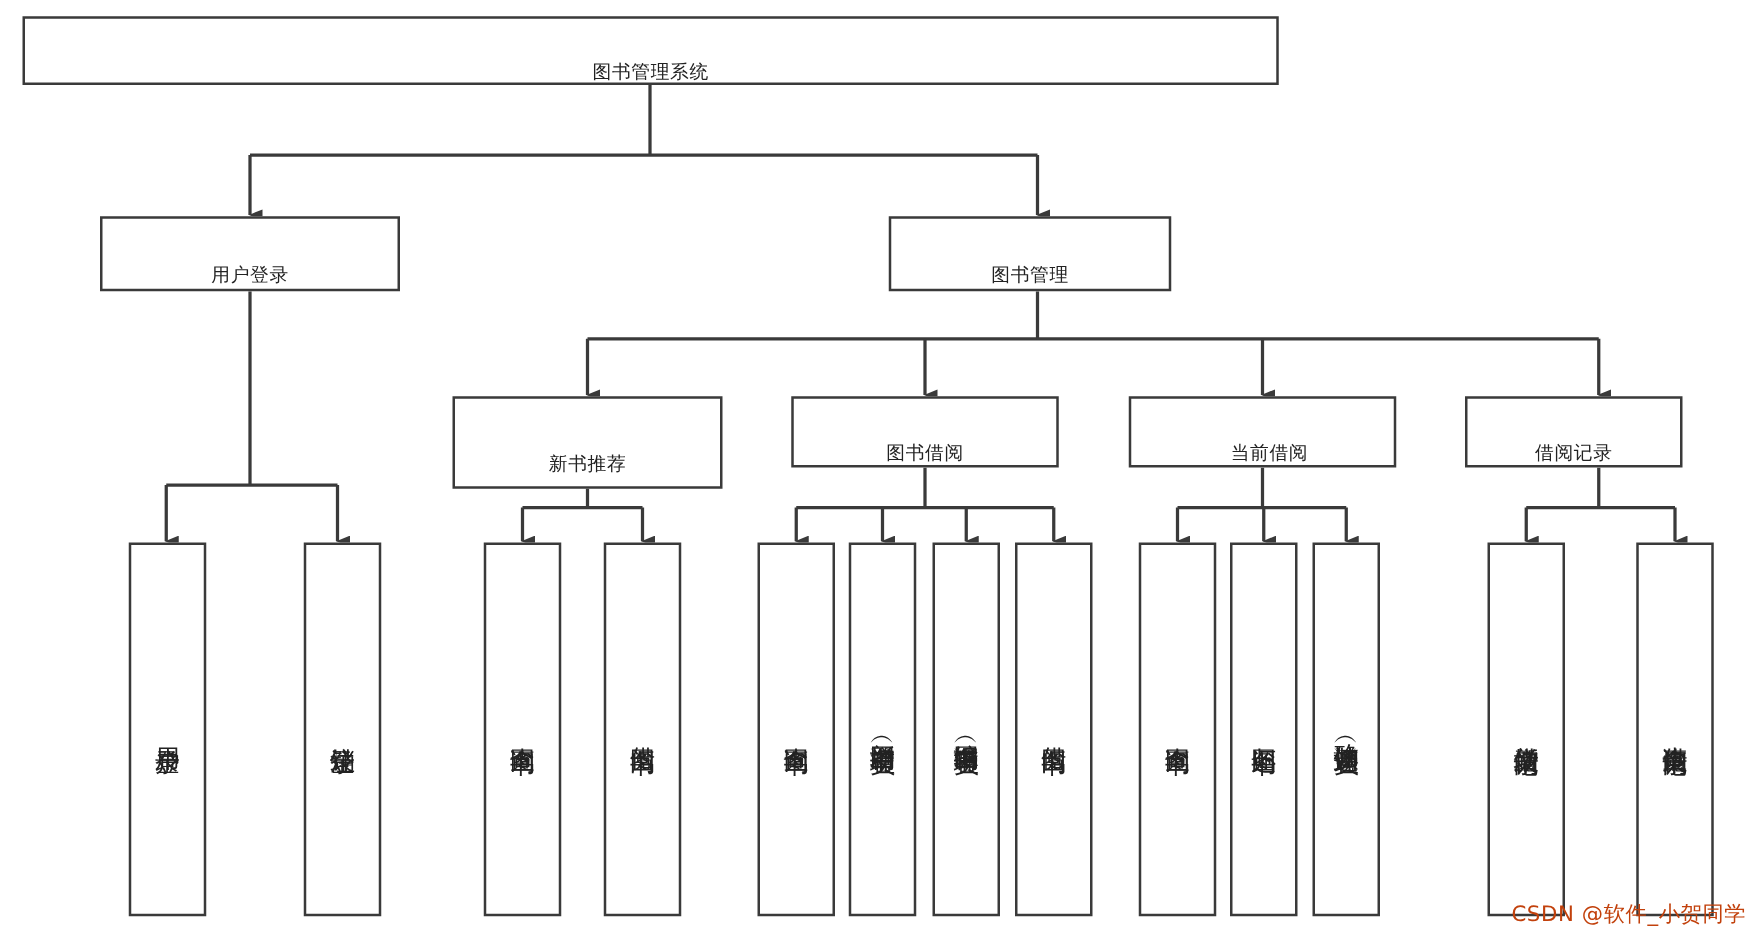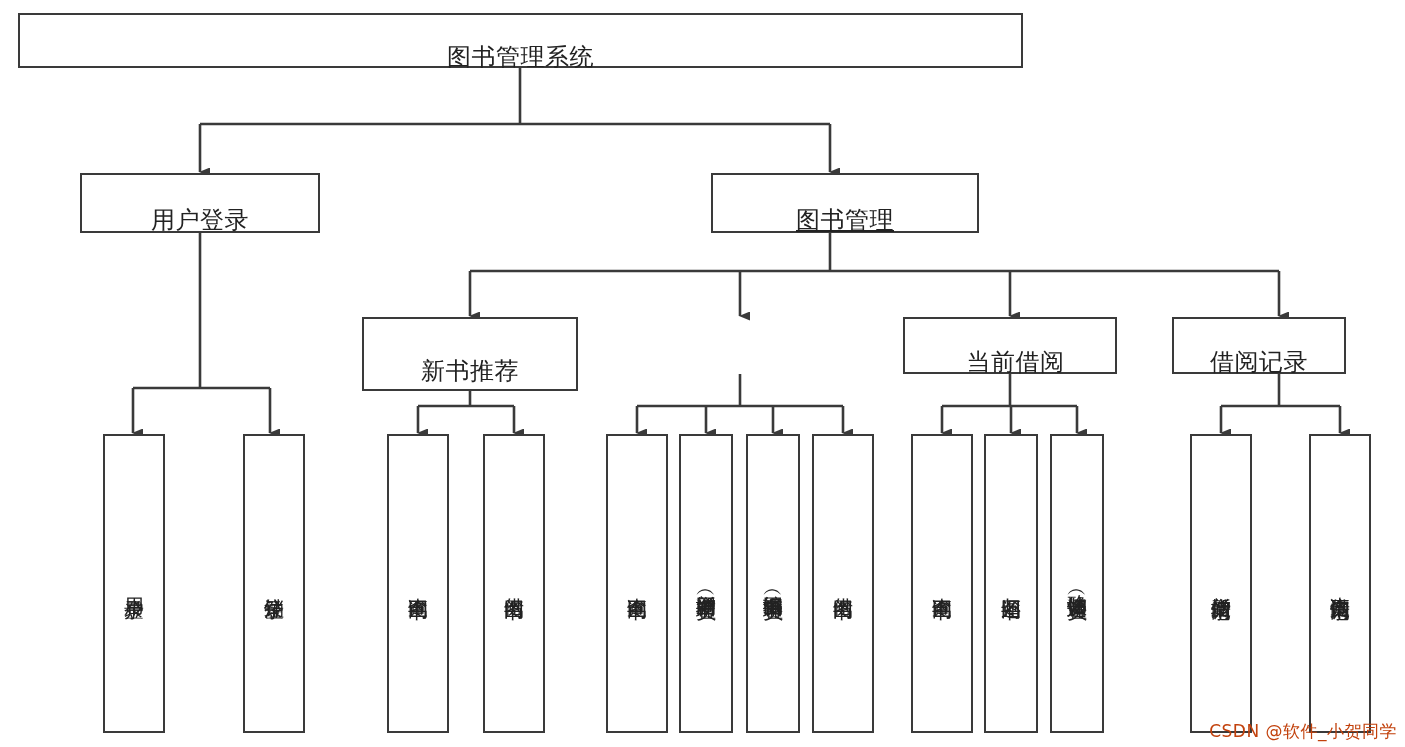--- a/index.html
+++ b/index.html
@@ -34,21 +34,21 @@
     align-items: center;
     justify-content: center;
     color: #222222;
   }
   .node .lbl {
     line-height: 1.12;
     text-align: center;
     white-space: nowrap;
   }
   .node.horiz .lbl {
-    font-size: 24px;
+    font-size: 15px;
     letter-spacing: 0.5px;
     margin-top: 34px;
   }
   .node.vert .lbl {
     writing-mode: vertical-rl;
     text-orientation: upright;
     font-size: 20px;
     letter-spacing: 1px;
     line-height: 1.15;
   }
@@ -118,26 +118,29 @@
     </g>
   </svg>
 
   <div class="node horiz" style="left:18px; top:13px; width:1005px; height:55px;">
     <span class="lbl">图书管理系统</span>
   </div>
 
   <div class="node horiz" style="left:80px; top:173px; width:240px; height:60px;">
     <span class="lbl">用户登录</span>
   </div>
-  <div class="node horiz" style="left:711px; top:173px; width:268px; height:60px;text-decoration:underline;">
+  <div class="node horiz" style="left:711px; top:173px; width:226px; height:60px;">
     <span class="lbl">图书管理</span>
   </div>
 
   <div class="node horiz" style="left:362px; top:317px; width:216px; height:74px;">
     <span class="lbl">新书推荐</span>
+  </div>
+  <div class="node horiz" style="left:633px; top:317px; width:214px; height:57px;">
+    <span class="lbl">图书借阅</span>
   </div>
   <div class="node horiz" style="left:903px; top:317px; width:214px; height:57px;padding-left:11px;">
     <span class="lbl">当前借阅</span>
   </div>
   <div class="node horiz" style="left:1172px; top:317px; width:174px; height:57px;">
     <span class="lbl">借阅记录</span>
   </div>
 
   <div class="node vert" style="left:103px; top:434px; width:62px; height:299px;">
     <span class="lbl">用户登录</span>

